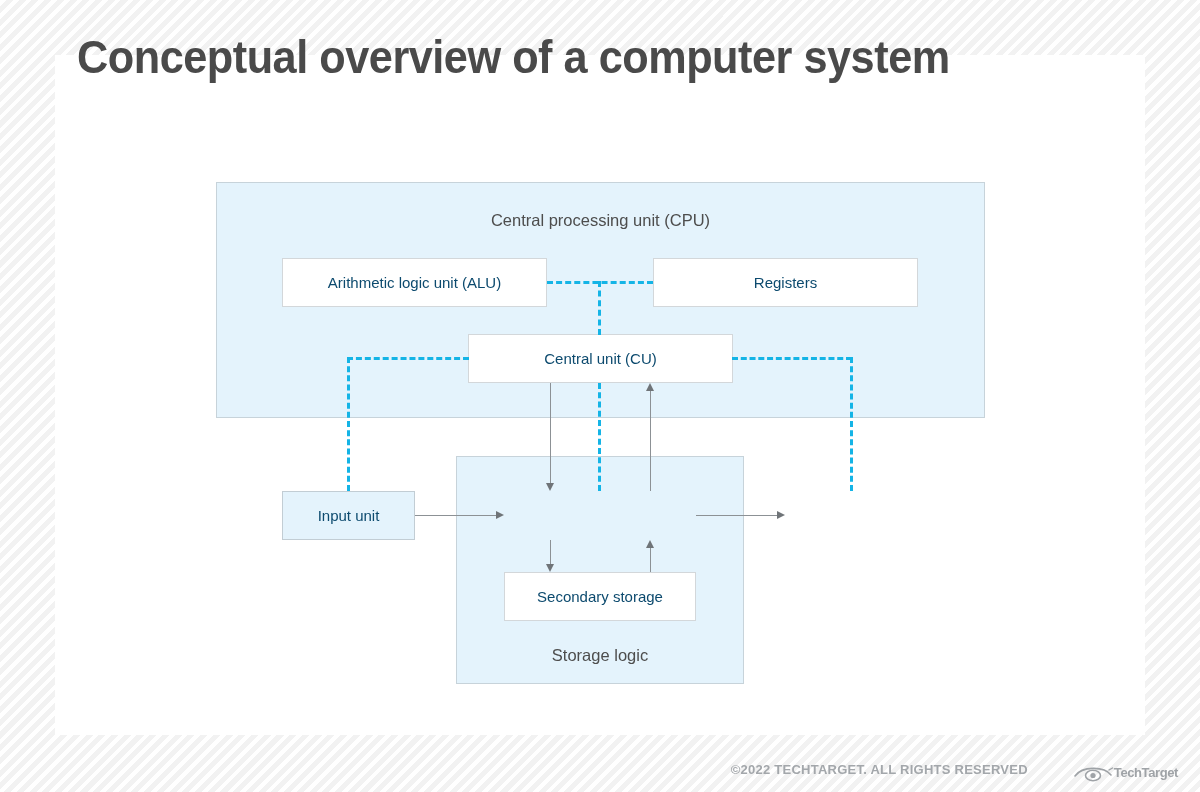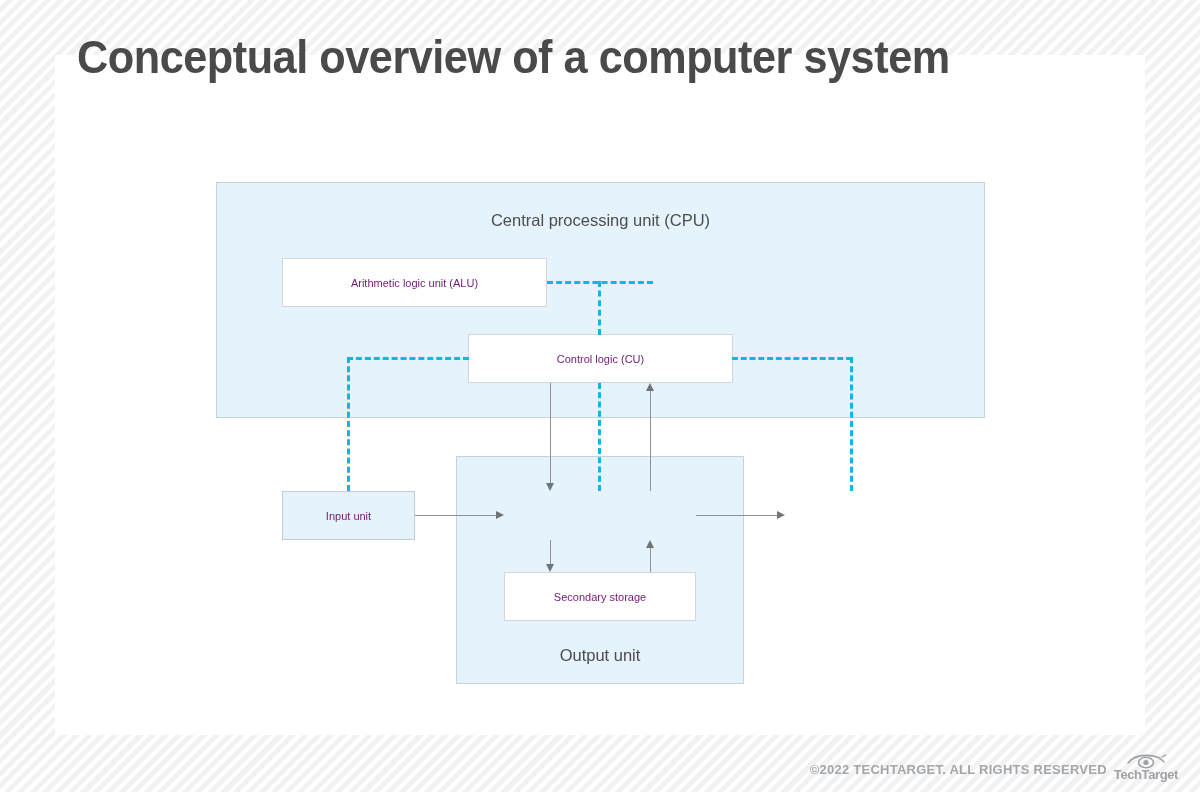--- a/index.html
+++ b/index.html
@@ -73,22 +73,22 @@
     color: #4d4d4d;
   }
 
   .node {
     position: absolute;
     box-sizing: border-box;
     border: 1px solid #d3d7da;
     display: flex;
     align-items: center;
     justify-content: center;
-    font-size: 11px;
-    color: #701a75;
+    font-size: 15px;
+    color: #0c4a6e;
     background: #ffffff;
     text-align: right;
   }
   .node.tinted {
     background: #e4f3fc;
     border-color: #c2cdd4;
   }
 
   
   .hline, .vline {
@@ -143,23 +143,24 @@
   #copyright {
     font-size: 13px;
     font-weight: bold;
     letter-spacing: 0.25px;
     color: #a3a7ab;
     padding-bottom: 5px;
     white-space: nowrap;
   }
   #brand-logo {
     display: flex;
-    flex-direction: column;
+    flex-direction: row;
     align-items: center;
     color: #9fa3a7;
+    margin-left: 37px;
   }
   #brand-wordmark {
     font-size: 13px;
     font-weight: bold;
     letter-spacing: -0.4px;
     color: #9fa3a7;
     margin-top: -2px;
   }
 </style>
 </head>
@@ -171,27 +172,30 @@
 
 <div id="diagram">
 
   <div class="container-box" style="left:216px; top:182px; width:769px; height:236px;"></div>
   <div class="container-label" style="left:216px; top:211px; width:769px;">Central processing unit (CPU)</div>
 
   <div class="node" style="left:282px; top:258px; width:265px; height:49px;">
     <span>Arithmetic logic unit (ALU)</span>
   </div>
 
+  <div class="node" style="left:653px; top:258px; width:265px; height:49px;">
+    <span>Registers</span>
+  </div>
 
   <div class="node" style="left:468px; top:334px; width:265px; height:49px;">
-    <span>Control logic (CU)</span>
+    <span>Central unit (CU)</span>
   </div>
 
   <div class="container-box" style="left:456px; top:456px; width:288px; height:228px;"></div>
-  <div class="container-label" style="left:456px; top:646px; width:288px;">Output unit</div>
+  <div class="container-label" style="left:456px; top:646px; width:288px;">Storage logic</div>
 
 
   <div class="node" style="left:504px; top:572px; width:192px; height:49px;">
     <span>Secondary storage</span>
   </div>
 
   <div class="node tinted" style="left:282px; top:491px; width:133px; height:49px;">
     <span>Input unit</span>
   </div>
 

